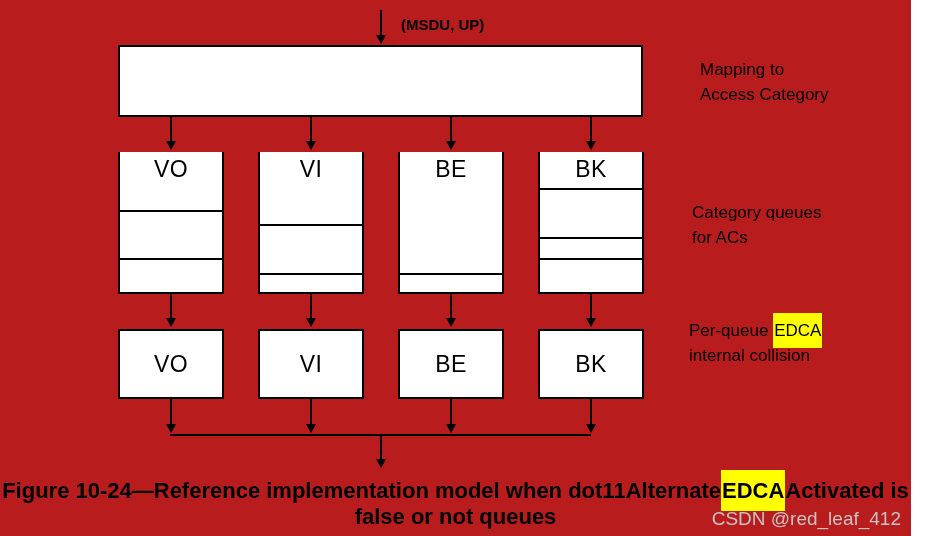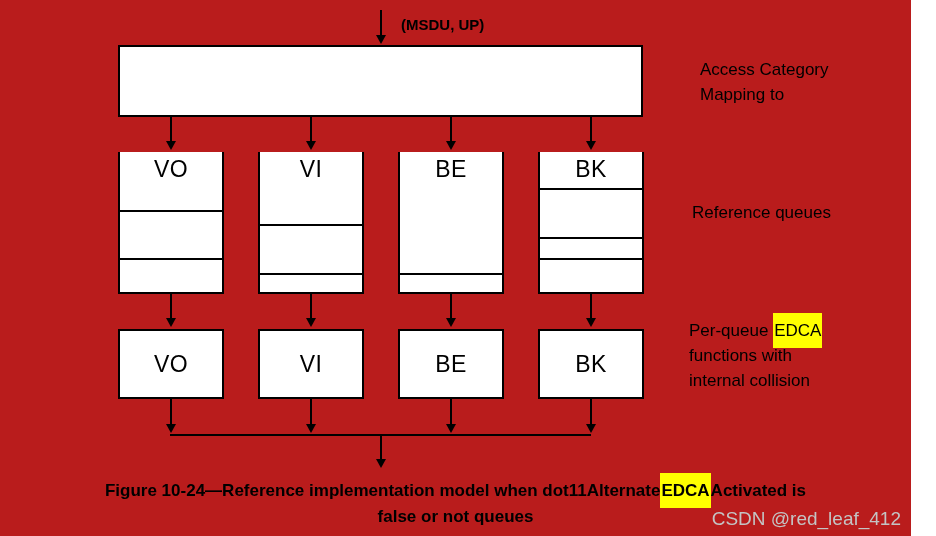--- a/index.html
+++ b/index.html
@@ -66,40 +66,40 @@
   .msdu{
     position:absolute;
     font-weight:bold;font-size:15px;
   }
   .hl{
     padding:8px 1px;
   }
   .caption{
     position:absolute;left:0;right:0;
     text-align:center;
-    font-weight:bold;font-size:17px;line-height:26px;
+    font-weight:bold;font-size:22px;line-height:26px;
   }
   .watermark{
     position:absolute;
     font-size:19px;
   }
 </style>
 </head>
 <body>
 
 <div id="stage">
 
   <div class="arr" style="left:380px;top:10px;height:26px"></div>
   <div class="msdu" style="left:401px;top:16px">(MSDU, UP)</div>
 
   <div class="box" style="left:118px;top:45px;width:525px;height:72px"></div>
 
   <div class="side-label" style="left:700px;top:57px">
+    <div>Mapping to</div>
     <div>Access Category</div>
-    <div>Mapping to</div>
   </div>
 
   <div class="arr" style="left:170px;top:117px;height:25px"></div>
   <div class="arr" style="left:310px;top:117px;height:25px"></div>
   <div class="arr" style="left:450px;top:117px;height:25px"></div>
   <div class="arr" style="left:590px;top:117px;height:25px"></div>
 
   <div class="queue" style="left:118px;top:152px;width:106px;height:142px">
     <span class="q-label">VO</span>
   <div class="q-div" style="top: 58px;"></div><div class="q-div" style="top: 106px;"></div></div>
@@ -107,36 +107,36 @@
     <span class="q-label">VI</span>
   <div class="q-div" style="top: 72px;"></div><div class="q-div" style="top: 121px;"></div></div>
   <div class="queue" style="left:398px;top:152px;width:106px;height:142px">
     <span class="q-label">BE</span>
   <div class="q-div" style="top: 121px;"></div></div>
   <div class="queue" style="left:538px;top:152px;width:106px;height:142px">
     <span class="q-label">BK</span>
   <div class="q-div" style="top: 36px;"></div><div class="q-div" style="top: 85px;"></div><div class="q-div" style="top: 106px;"></div></div>
 
   <div class="side-label" style="left:692px;top:200px">
-    <div>Reference queues</div>
+    <div>Category queues</div>
+    <div>for ACs</div>
   </div>
 
   <div class="arr" style="left:170px;top:294px;height:25px"></div>
   <div class="arr" style="left:310px;top:294px;height:25px"></div>
   <div class="arr" style="left:450px;top:294px;height:25px"></div>
   <div class="arr" style="left:590px;top:294px;height:25px"></div>
 
   <div class="box fn-box" style="left:118px;top:329px;width:106px;height:70px">VO</div>
   <div class="box fn-box" style="left:258px;top:329px;width:106px;height:70px">VI</div>
   <div class="box fn-box" style="left:398px;top:329px;width:106px;height:70px">BE</div>
   <div class="box fn-box" style="left:538px;top:329px;width:106px;height:70px">BK</div>
 
   <div class="side-label" style="left:689px;top:318px">
     <div><span>Per-queue </span><span class="hl" style="background: rgb(255, 255, 0);">EDCA</span></div>
-    <div>functions with</div>
     <div>internal collision</div>
   </div>
 
   <div class="arr" style="left:170px;top:399px;height:26px"></div>
   <div class="arr" style="left:310px;top:399px;height:26px"></div>
   <div class="arr" style="left:450px;top:399px;height:26px"></div>
   <div class="arr" style="left:590px;top:399px;height:26px"></div>
 
   <div class="hline" style="left:170px;top:434px;width:421px"></div>
   <div class="arr" style="left:380px;top:435px;height:25px"></div>

